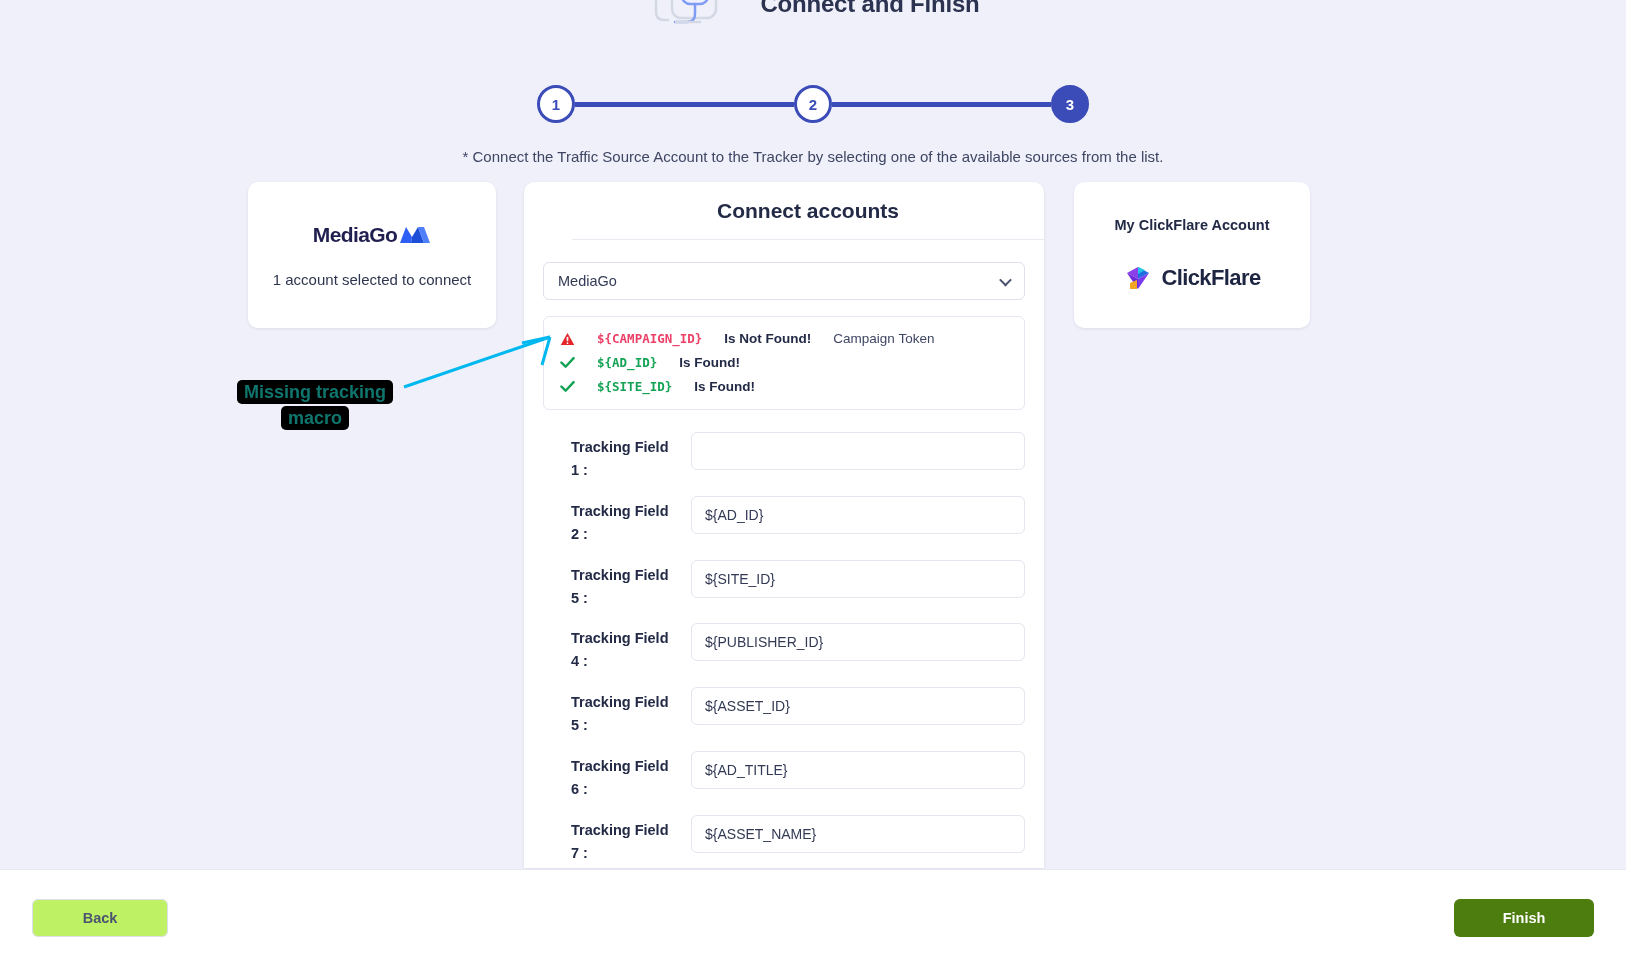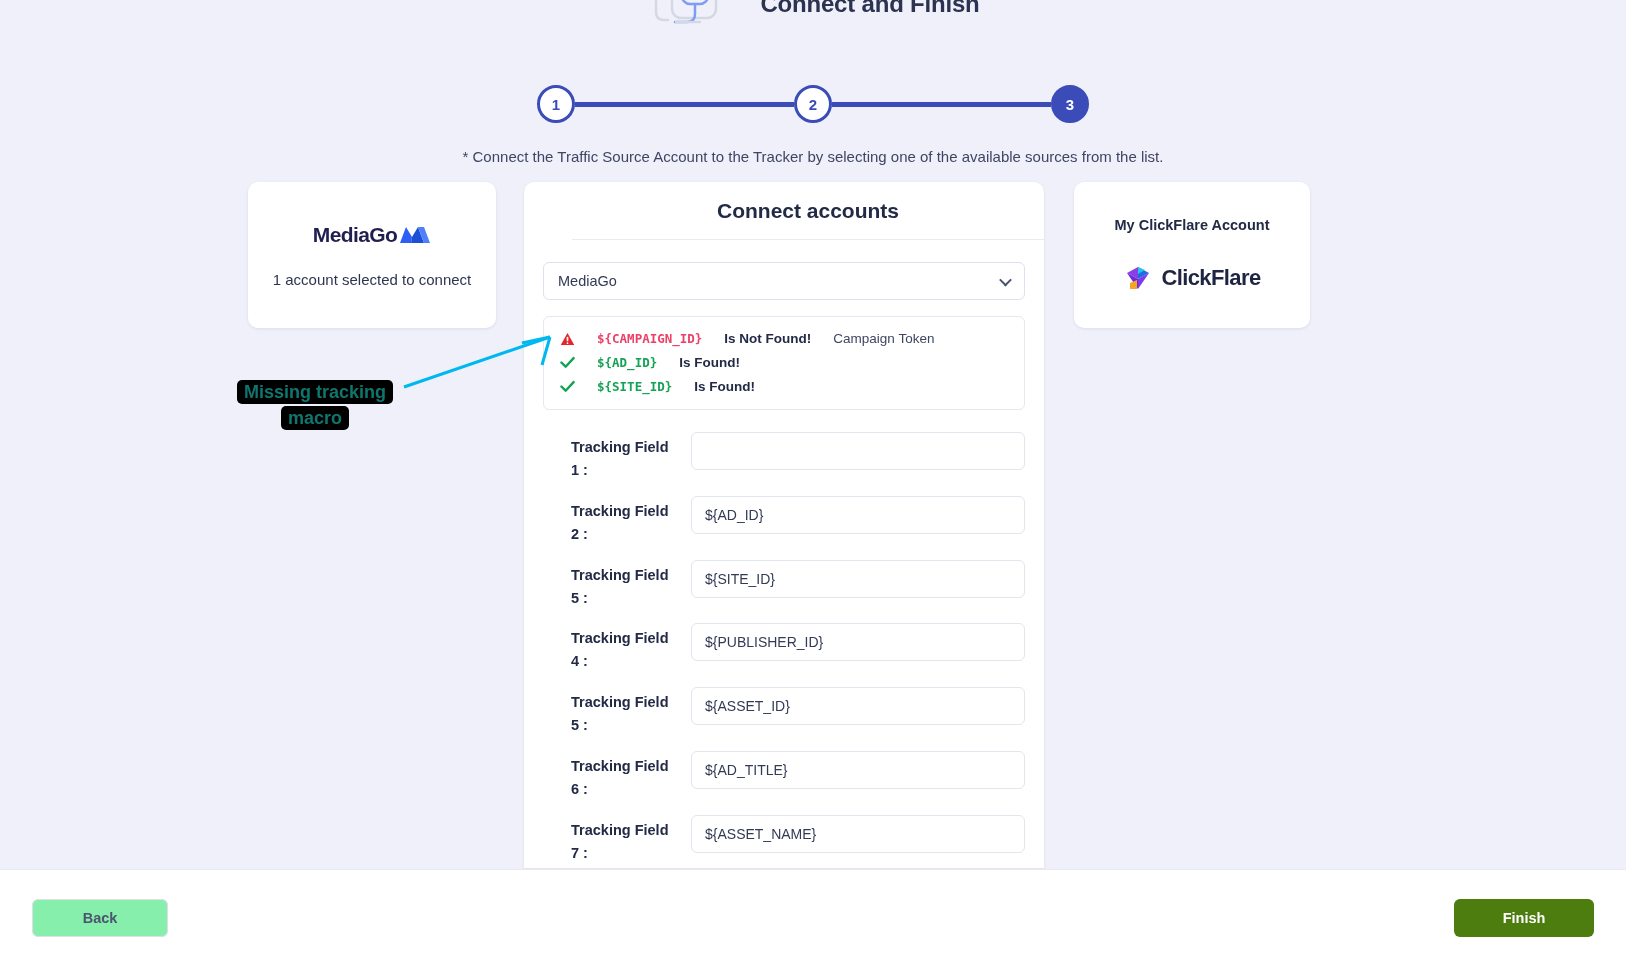--- a/index.html
+++ b/index.html
@@ -269,21 +269,21 @@
     background: #ffffff;
     border-top: 1px solid #e7e8f1;
     display: flex;
     align-items: center;
     justify-content: space-between;
     padding: 0 32px;
   }
   .btn-back {
     width: 136px;
     height: 38px;
-    background: #86efac;
+    background: #bef264;
     border: 1px solid #dcdee9;
     border-radius: 6px;
     font-size: 14.5px;
     font-weight: bold;
     color: #4d5470;
     font-family: "Liberation Sans", sans-serif;
     cursor: pointer;
   }
   .btn-finish {
     width: 140px;

